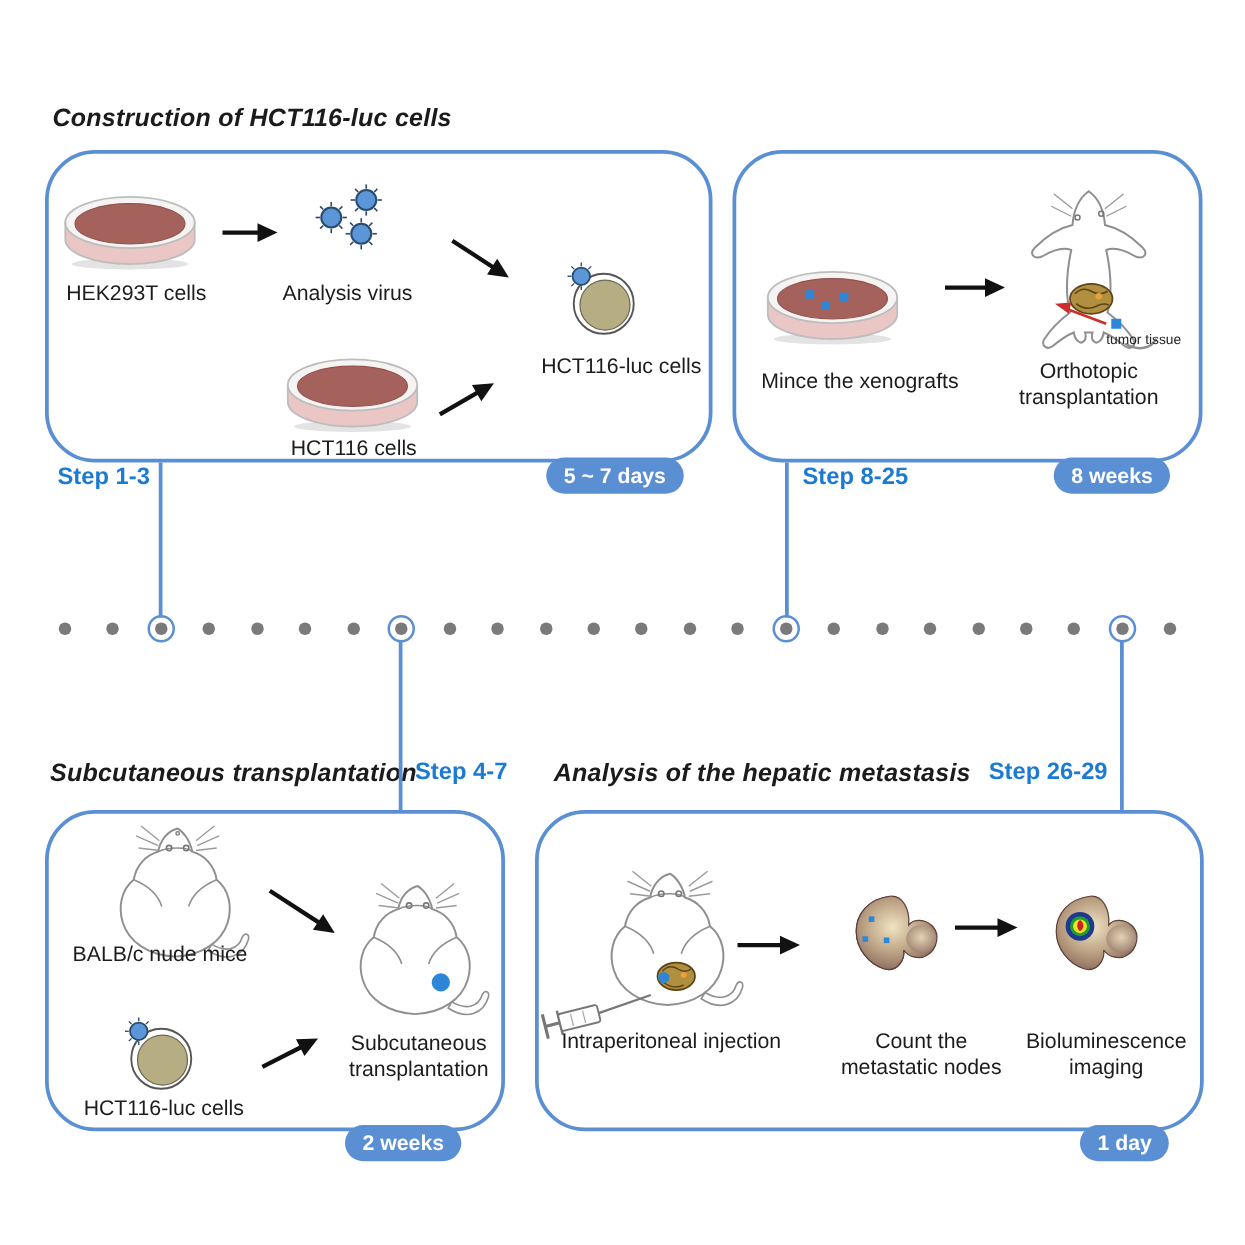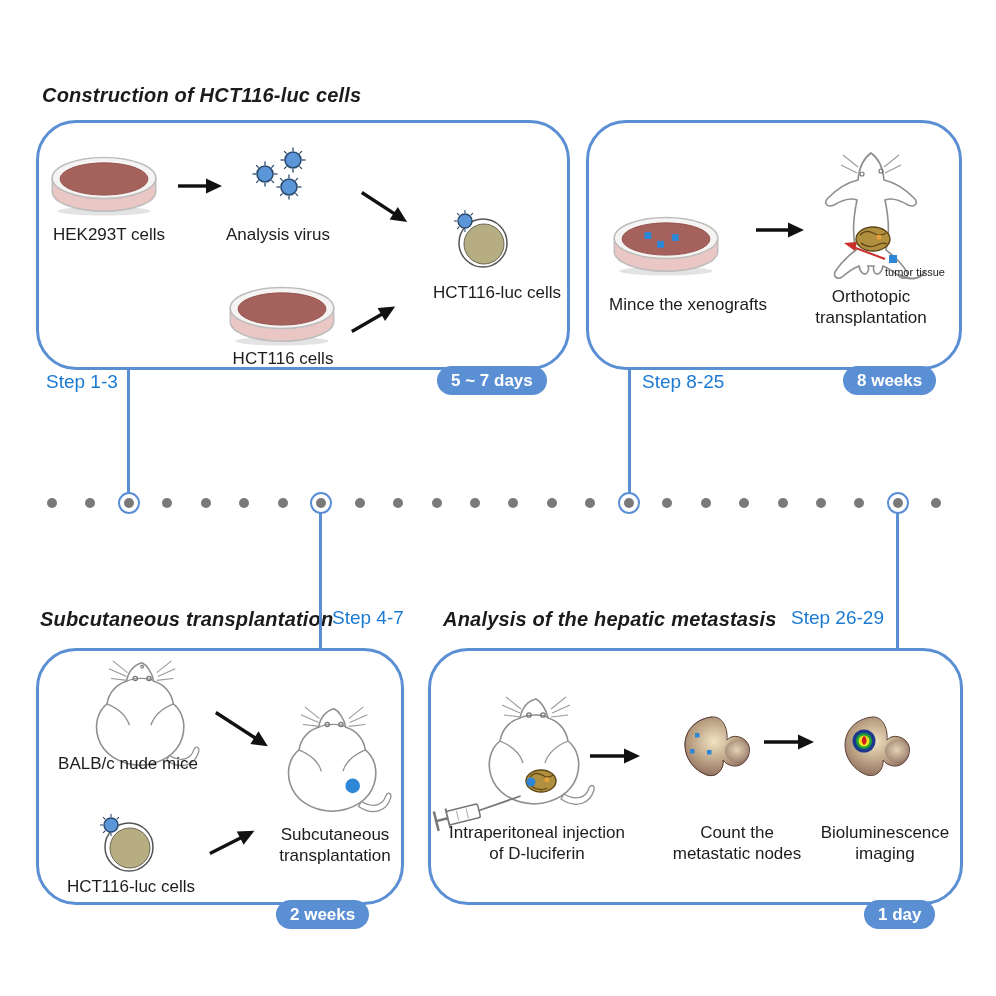--- a/index.html
+++ b/index.html
@@ -1,20 +1,20 @@
 <!DOCTYPE html>
 <html style="--accent: #5b8fd4; --step_blue: #1b7ad2; --dot_gray: #7a7a7a; --tumor_blue: #2e86d6; --red_pointer: #c9302c; --petri_medium: #a5625d; --cell_tan: #b7ad82; --liver_brown: #8d6a60;"><head>
 <meta charset="utf-8">
 <style>
   html,body{margin:0;padding:0;background:#fff}
   .page{position:relative;width:996px;height:996px;background:#ffffff;
         font-family:"Liberation Sans",sans-serif;overflow:hidden}
   .title{position:absolute;font-size:20px;font-weight:bold;font-style:italic;
          color:#1b1b1b;white-space:nowrap;letter-spacing:.2px}
-  .step{position:absolute;font-size:19px;font-weight:normal;color:var(--step_blue);white-space:nowrap}
+  .step{position:absolute;font-size:19px;font-weight:bold;color:var(--step_blue);white-space:nowrap}
   .badge{position:absolute;height:29px;line-height:29px;padding:0 14px;border-radius:15px;
          background:var(--accent);color:#fff;font-size:17px;font-weight:bold;z-index:6;white-space:nowrap}
   .panel{position:absolute;border:3px solid var(--accent);border-radius:40px;
          background:#fff;box-sizing:border-box;z-index:2}
   .cap{position:absolute;font-size:17px;color:#1c1c1c;text-align:center;line-height:1.22}
   .cap .ln{display:block}
   .tiny{font-size:11px;color:#222;white-space:nowrap}
   .conn{position:absolute;width:3px;background:var(--accent);z-index:1}
   .tdot{position:absolute;top:498px;width:10px;height:10px;border-radius:50%;background:var(--dot_gray);z-index:3}
   .tring{position:absolute;top:492px;width:22px;height:22px;border-radius:50%;
@@ -329,21 +329,20 @@
         <line x1="4" y1="118" x2="16" y2="118" stroke="#777" stroke-width="2.5"></line>
         <line x1="16" y1="108" x2="16" y2="128" stroke="#777" stroke-width="2"></line>
         <rect x="16" y="111" width="32" height="14" rx="2" fill="#fff" stroke="#777" stroke-width="1.5"></rect>
         <line x1="26" y1="113" x2="26" y2="123" stroke="#aaa" stroke-width="1"></line>
         <line x1="36" y1="113" x2="36" y2="123" stroke="#aaa" stroke-width="1"></line>
         <line x1="48" y1="118" x2="92" y2="114" stroke="#777" stroke-width="1.8"></line>
       </g>
     </svg>
     <div class="cap" style="left:2px;top:172px;width:208px">
       <span class="ln">Intraperitoneal injection</span>
-      <span class="ln">of D-luciferin</span>
     </div>
 
     <div class="arrow" style="left:158px;top:96px">
       <svg width="52" height="18" viewBox="0 0 52 18">
           <line x1="1" y1="9" x2="37" y2="9" stroke="#111" stroke-width="3.4"></line>
           <polygon points="35,1.5 51,9 35,16.5" fill="#111"></polygon>
         </svg>
     </div>
 
     <svg class="abs" style="left:246px;top:62px" width="78" height="68" viewBox="0 0 78 68">

